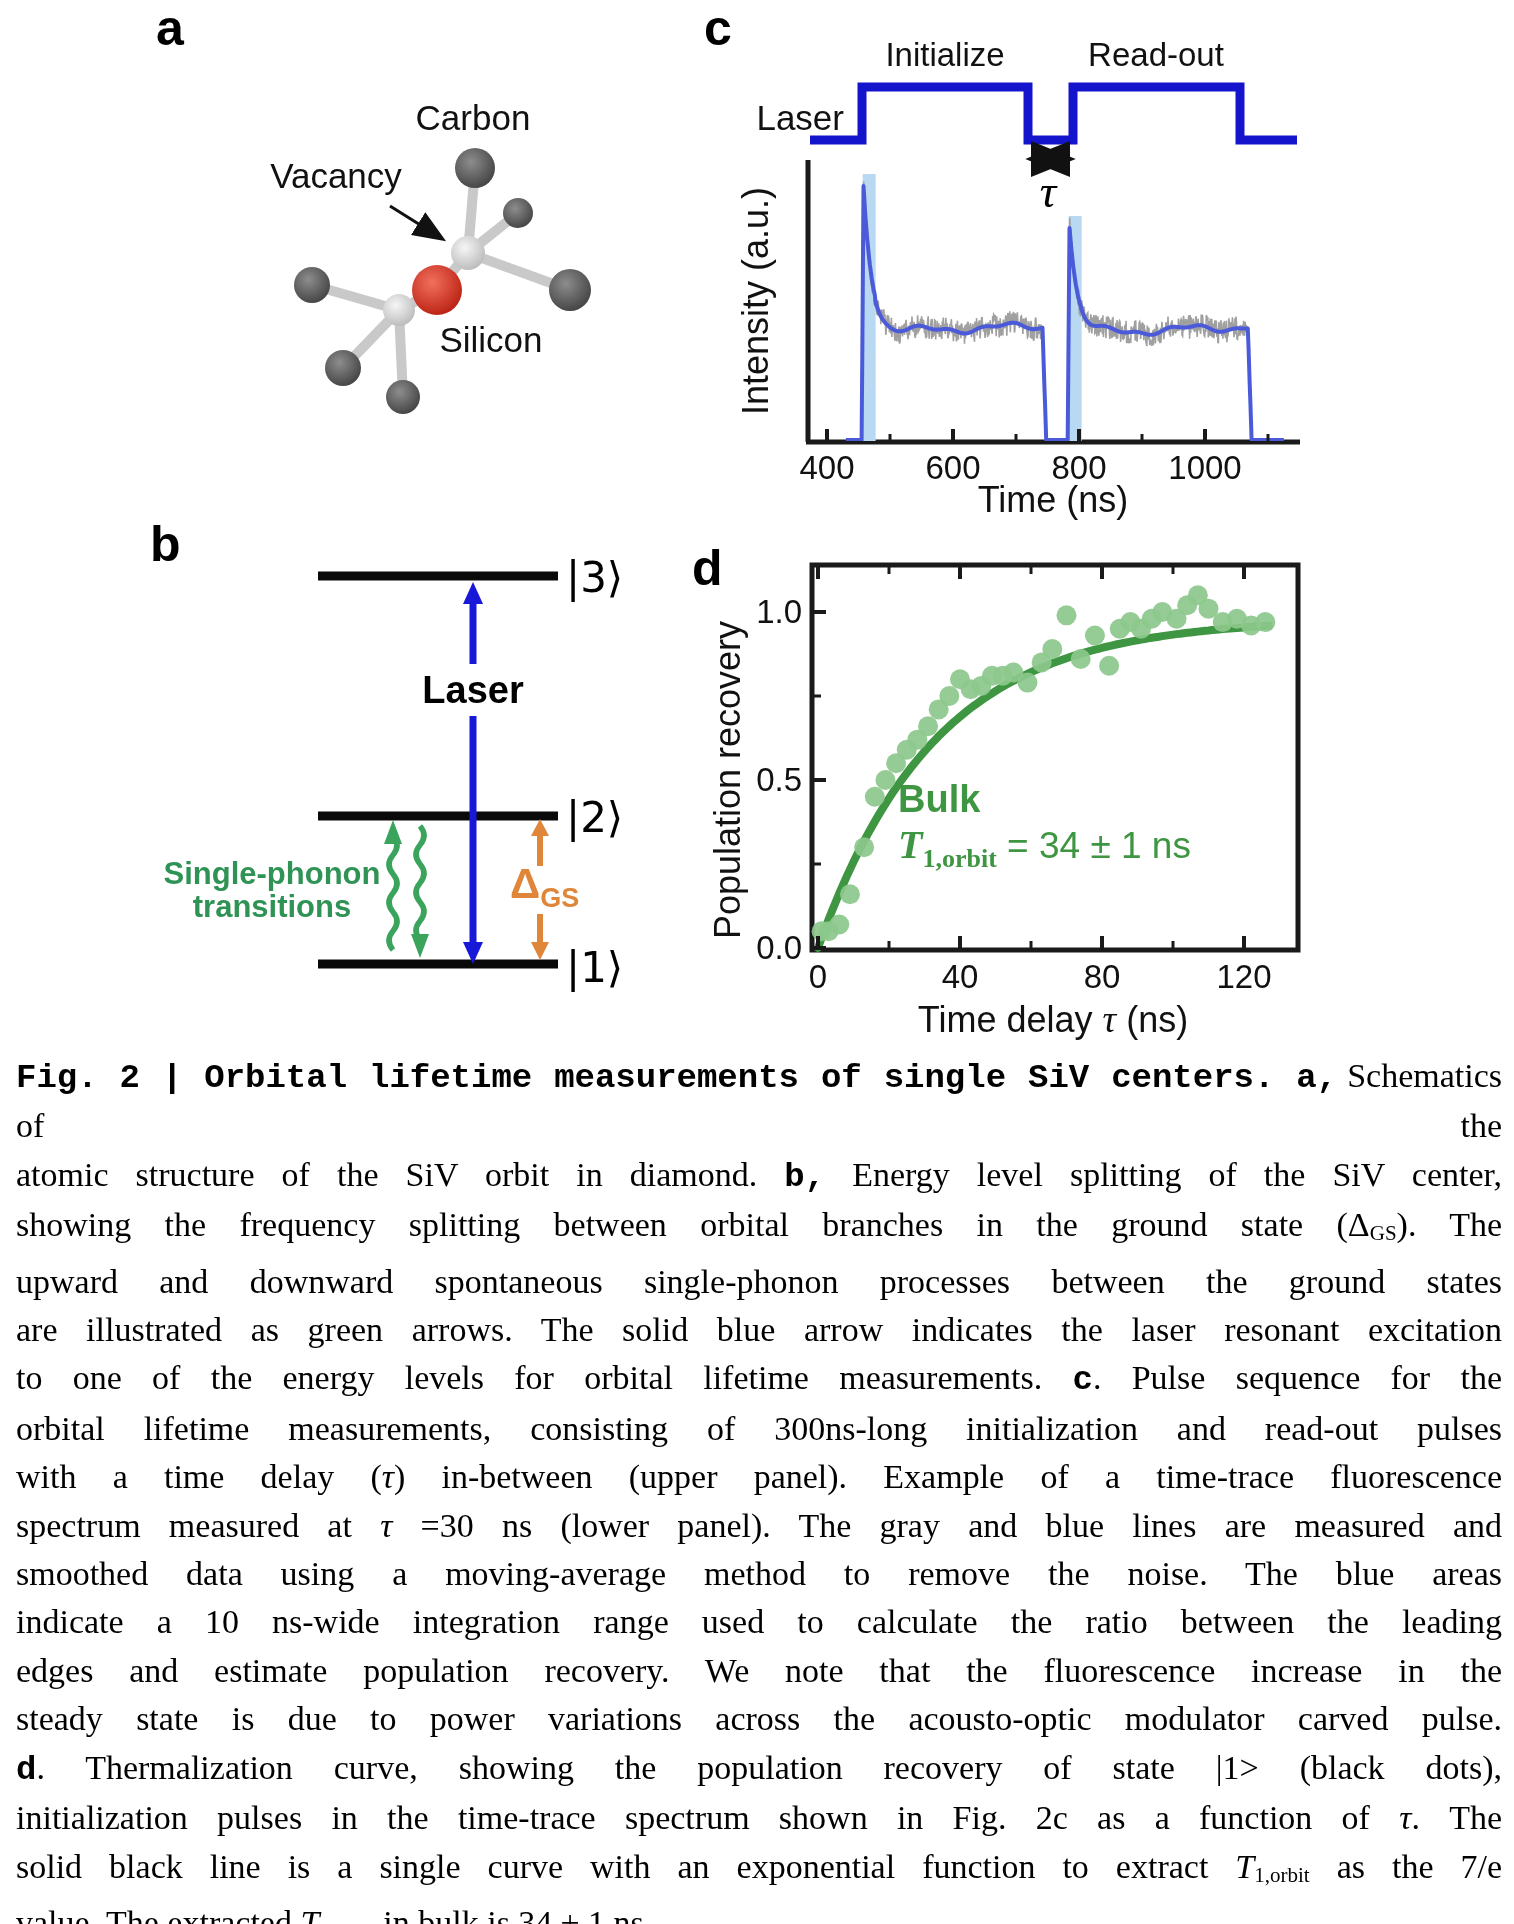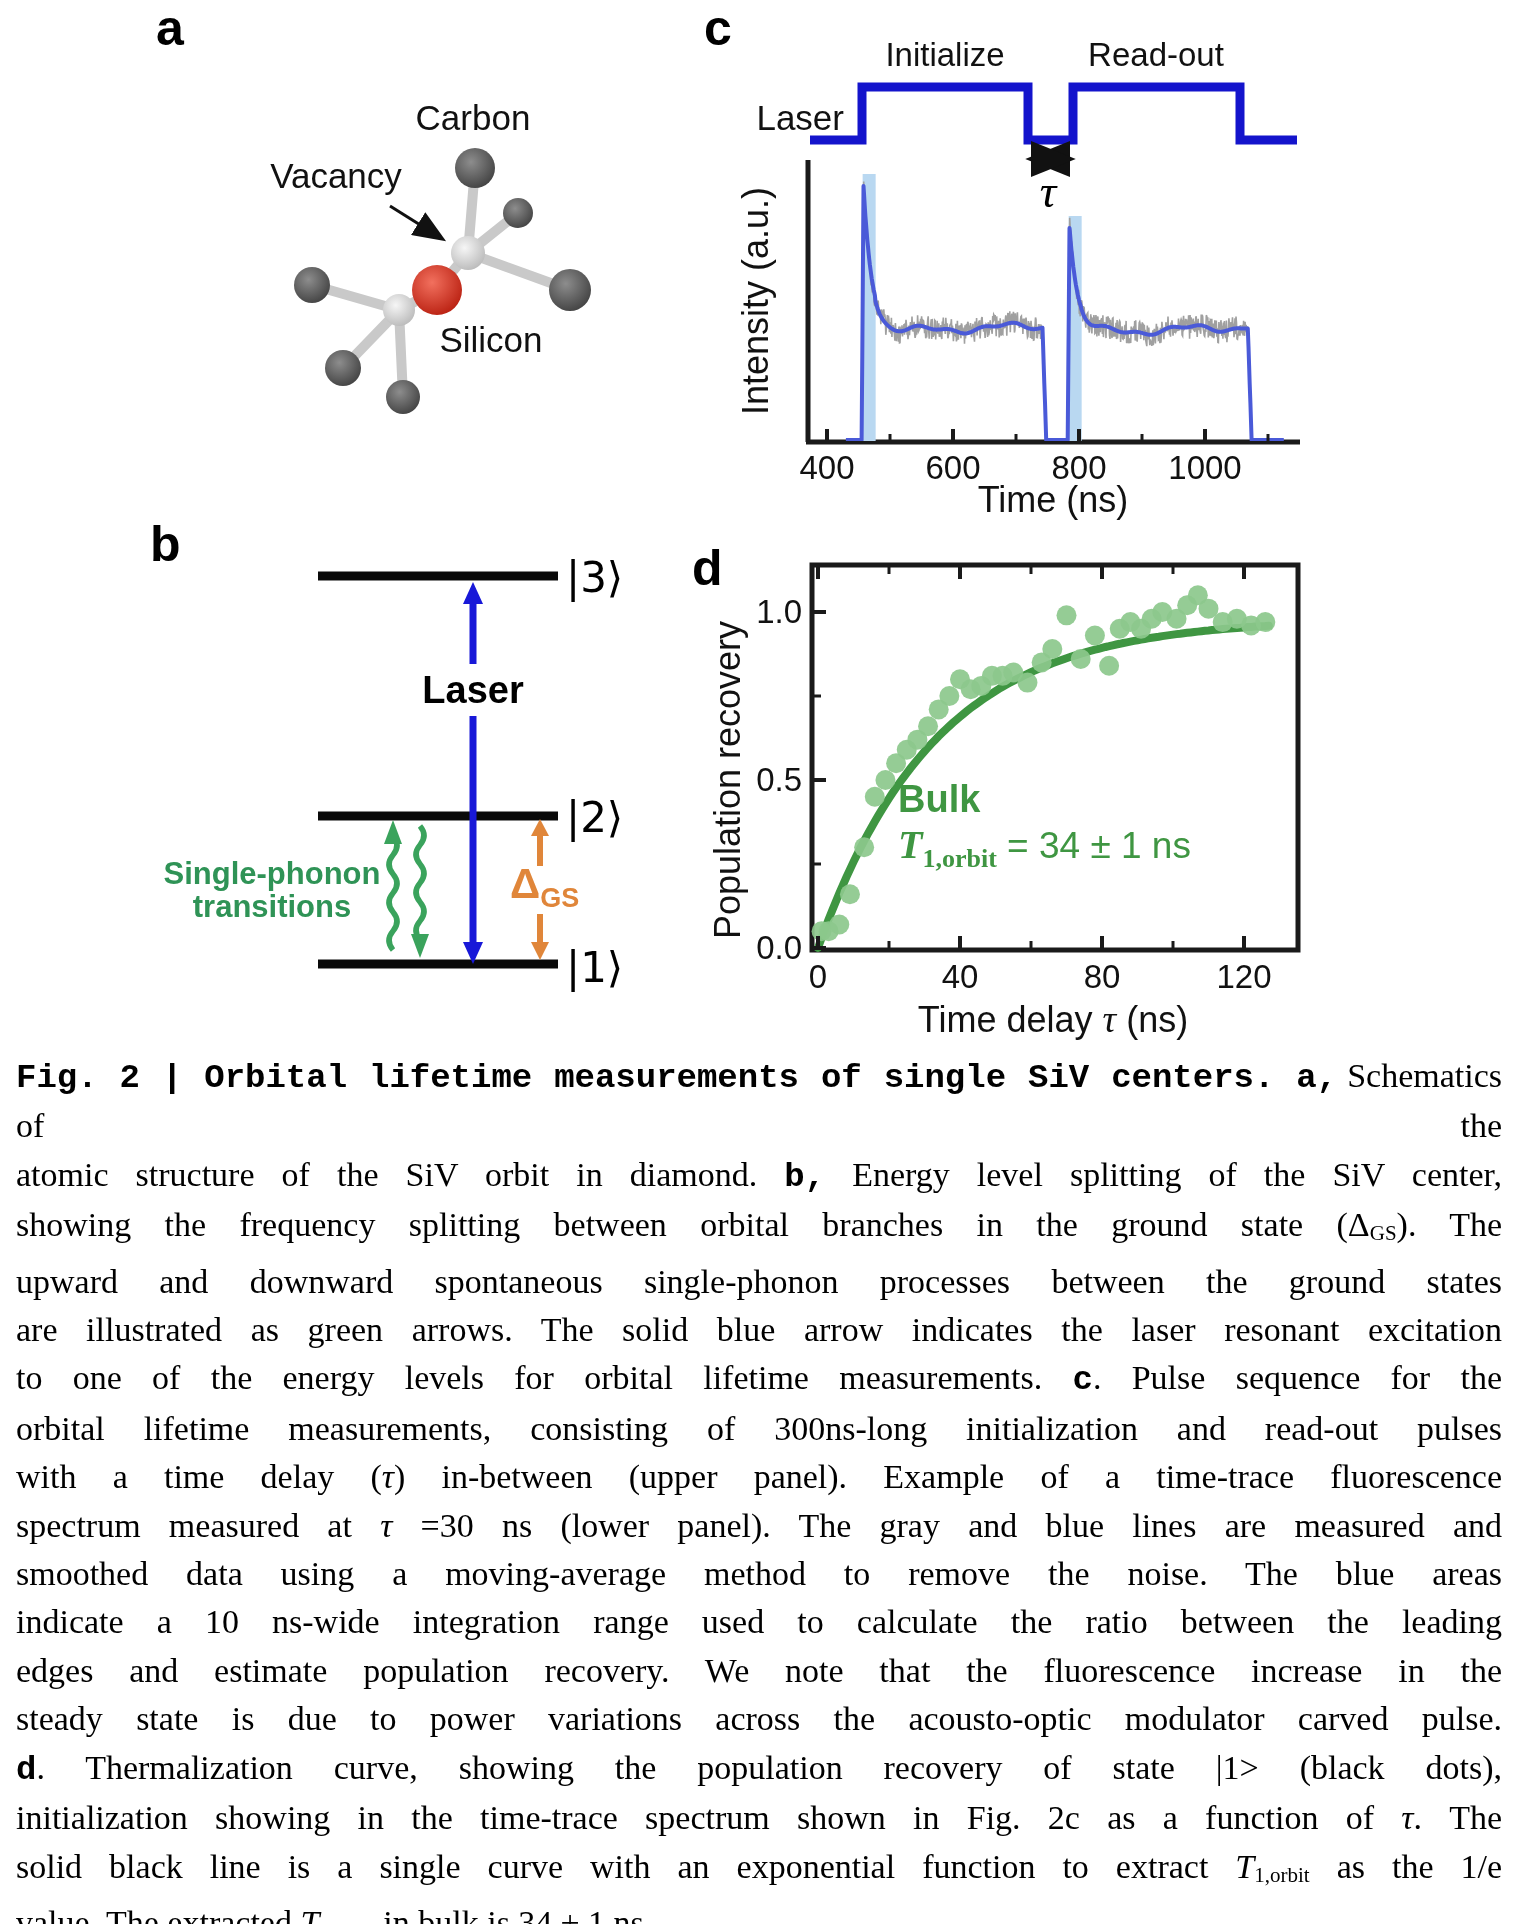--- a/index.html
+++ b/index.html
@@ -263,17 +263,17 @@
       <div class="cap-line"><span>are illustrated as green arrows. The solid blue arrow indicates the laser resonant excitation</span></div>
       <div class="cap-line"><span>to one of the energy levels for orbital lifetime measurements. </span><span class="cb">c</span><span>. Pulse sequence for the</span></div>
       <div class="cap-line"><span>orbital lifetime measurements, consisting of 300ns-long initialization and read-out pulses</span></div>
       <div class="cap-line"><span>with a time delay (</span><span class="ci">τ</span><span>) in-between (upper panel). Example of a time-trace fluorescence</span></div>
       <div class="cap-line"><span>spectrum measured at </span><span class="ci">τ</span><span> =30 ns (lower panel). The gray and blue lines are measured and</span></div>
       <div class="cap-line"><span>smoothed data using a moving-average method to remove the noise. The blue areas</span></div>
       <div class="cap-line"><span>indicate a 10 ns-wide integration range used to calculate the ratio between the leading</span></div>
       <div class="cap-line"><span>edges and estimate population recovery. We note that the fluorescence increase in the</span></div>
       <div class="cap-line"><span>steady state is due to power variations across the acousto-optic modulator carved pulse.</span></div>
       <div class="cap-line"><span class="cb">d</span><span>. Thermalization curve, showing the population recovery of state |1&gt; (black dots),</span></div>
-      <div class="cap-line"><span>initialization showing in the time-trace spectrum shown in Fig. 2c as a function of </span><span class="ci">τ</span><span>. The</span></div>
-      <div class="cap-line"><span>solid black line is a single curve with an exponential function to extract </span><span class="ci">T</span><span class="cs">1,orbit</span><span> as the 1/e</span></div>
+      <div class="cap-line"><span>initialization pulses in the time-trace spectrum shown in Fig. 2c as a function of </span><span class="ci">τ</span><span>. The</span></div>
+      <div class="cap-line"><span>solid black line is a single curve with an exponential function to extract </span><span class="ci">T</span><span class="cs">1,orbit</span><span> as the 7/e</span></div>
       <div class="cap-line cap-last"><span>value. The extracted </span><span class="ci">T</span><span class="cs">1,orbit</span><span> in bulk is 34 ± 1 ns.</span></div>
     </div>
 </div>
 
 </body></html>

